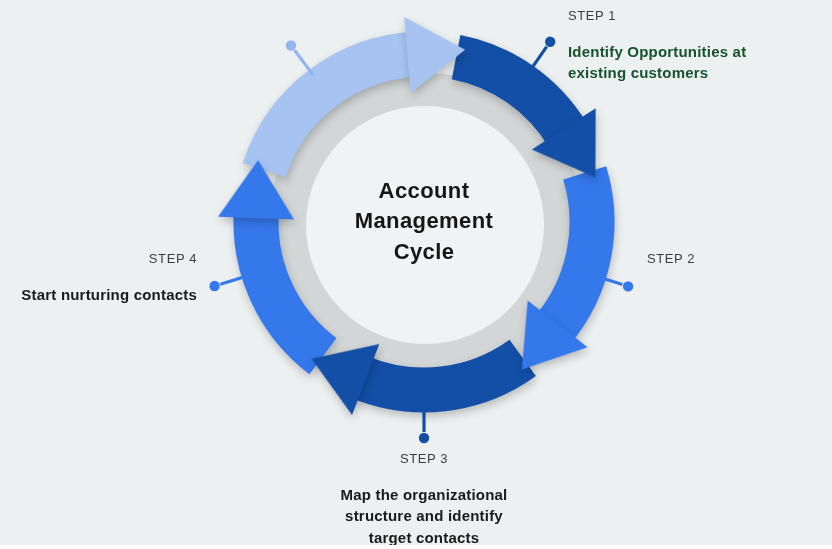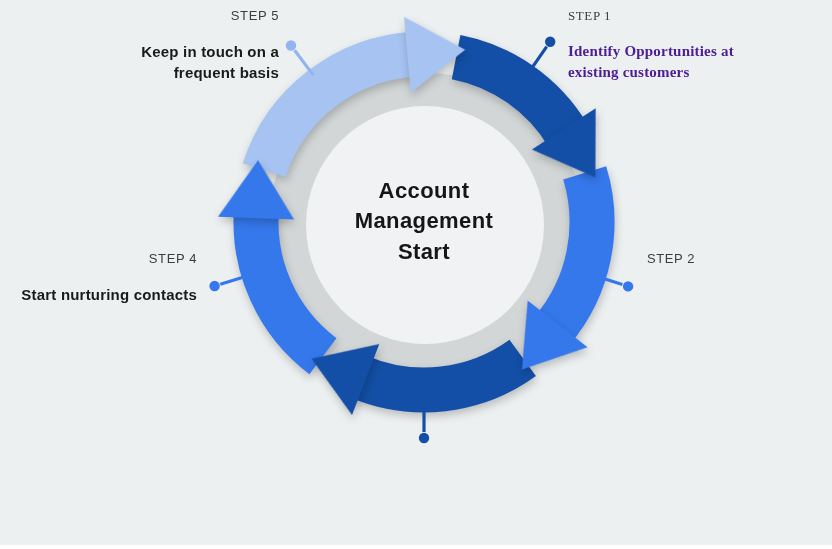--- a/index.html
+++ b/index.html
@@ -27,21 +27,21 @@
   .step-block{position:absolute;}
   .step-label{
     font-size:13px;font-weight:400;color:#3D3D3D;
     letter-spacing:0.6px;line-height:16px;margin-bottom:17px;
   }
   .step-desc{
     font-size:15px;font-weight:700;color:#1A1A1A;
     line-height:1.42;letter-spacing:0.2px;
     white-space:pre-line;
   }
-  .step-1{left:568px;top:8px;text-align:left;font-family:Liberation Serif, serif;}
+  .step-1{left:568px;top:8px;text-align:left;}
   .step-2{left:647px;top:251px;text-align:right;}
   .step-3{left:424px;top:451px;transform:translateX(-50%);text-align:center;}
   .step-4{right:635px;top:251px;text-align:right;width:220px;}
   .step-5{right:553px;top:8px;text-align:right;width:220px;}
   .bottom-strip{
     position:absolute;left:0;right:0;bottom:0;height:4px;background:#FFFFFF;
   }
 </style>
 </head>
 <body>
@@ -76,38 +76,39 @@
         <circle cx="424.0" cy="438.0" r="5.2" fill="#134FA6"></circle>
         <line x1="248.0" y1="275.8" x2="220.3" y2="284.3" stroke="#3578EC" stroke-width="3.2"></line>
         <circle cx="214.6" cy="286.0" r="5.2" fill="#3578EC"></circle>
         <line x1="313.3" y1="75.1" x2="294.6" y2="50.3" stroke="#93B4EF" stroke-width="3.2"></line>
         <circle cx="291.0" cy="45.5" r="5.2" fill="#93B4EF"></circle>
       </g>
   </svg>
 
   <div class="center-title">Account
 Management
-Start</div>
+Cycle</div>
 
   <div class="step-block step-1">
     <div class="step-label" style="color: rgb(61, 61, 61);">STEP 1</div>
-    <div class="step-desc" style="color: #4c1d95;">Identify Opportunities at
+    <div class="step-desc" style="color: #14532d;">Identify Opportunities at
 existing customers</div>
   </div>
 
   <div class="step-block step-2">
     <div class="step-label" style="color: rgb(61, 61, 61);">STEP 2</div>
   </div>
 
+  <div class="step-block step-3">
+    <div class="step-label" style="color: rgb(61, 61, 61);">STEP 3</div>
+    <div class="step-desc" style="color: rgb(26, 26, 26);">Map the organizational
+structure and identify
+target contacts</div>
+  </div>
 
   <div class="step-block step-4">
     <div class="step-label" style="color: rgb(61, 61, 61);">STEP 4</div>
     <div class="step-desc" style="color: rgb(26, 26, 26);">Start nurturing contacts</div>
   </div>
 
-  <div class="step-block step-5">
-    <div class="step-label" style="color: rgb(61, 61, 61);">STEP 5</div>
-    <div class="step-desc" style="color: rgb(26, 26, 26);">Keep in touch on a
-frequent basis</div>
-  </div>
 
   <div class="bottom-strip"></div>
 </div>
 
 </body></html>

